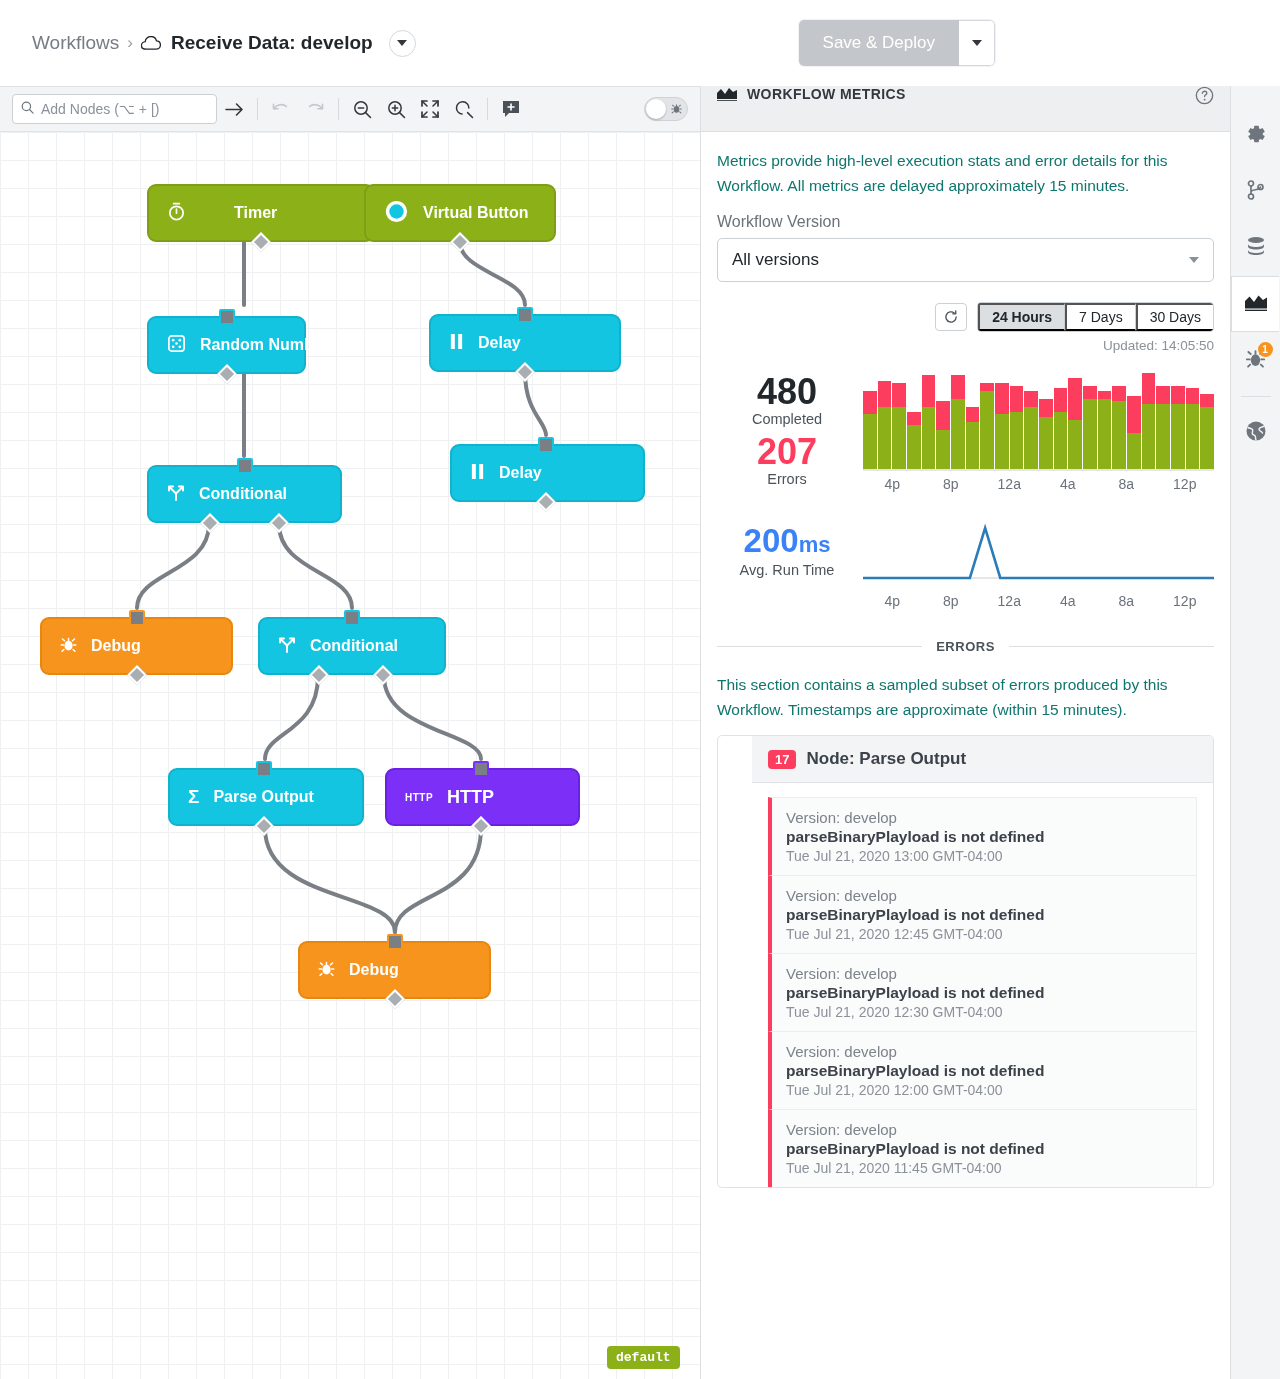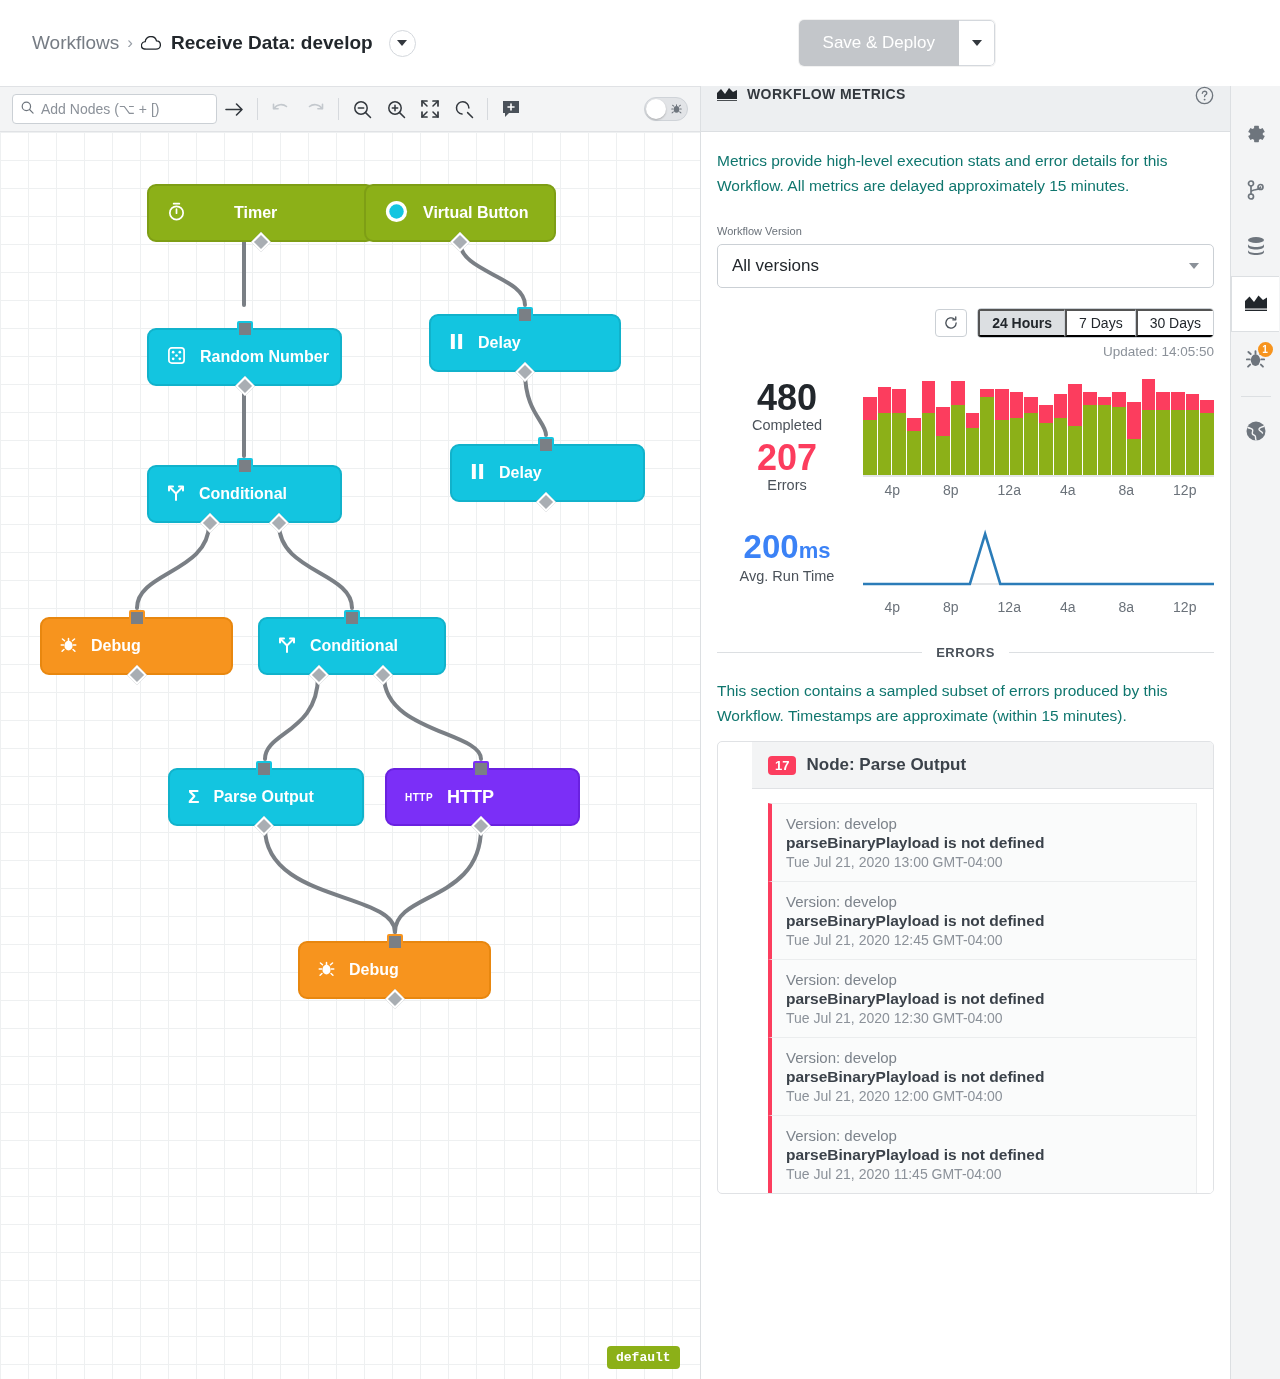--- a/index.html
+++ b/index.html
@@ -128,21 +128,21 @@
   .panel-head {
     height: 46px; background: #edeff1; border-bottom: 1px solid #dcdfe2;
     display: flex; align-items: flex-start; padding: 0 16px; gap: 10px;
   }
   .panel-title {
     font-size: 14px; font-weight: bold; letter-spacing: .4px; color: #33383e;
   }
   .help-icon { margin-left: auto; color: #6e757d; cursor: pointer; }
   .panel-body { padding: 16px 16px 0 16px; }
   .para { font-size: 15.5px; line-height: 25px; color: #0f766e; }
-  .field-label { font-size: 11px; color: #6b727a; margin-top: 27px; }
+  .field-label { font-size: 16px; color: #6b727a; margin-top: 15px; }
   .select {
     margin-top: 7px; height: 44px; border: 1px solid #cbd0d5; border-radius: 5px;
     display: flex; align-items: center; padding: 0 14px; font-size: 17px;
     color: #22272c; cursor: pointer; background: #fff;
   }
   .select .caret-dn { margin-left: auto; border-top-color: #8b9199; }
 
   .range-row {
     display: flex; align-items: center; justify-content: flex-end;
     gap: 10px; margin-top: 20px;
@@ -372,21 +372,21 @@
     <span>
       <svg width="25" height="25" viewBox="0 0 26 26">
           <circle cx="13" cy="13" r="11" fill="#fff"></circle>
           <circle cx="13" cy="13" r="7.5" fill="#13c5e0"></circle>
         </svg>
     </span>
     <span class="nlabel">Virtual Button</span>
     <span class="port-out" style="left:50%;"></span>
   </div>
 
-  <div class="node cyan" style="left:147px; top:196px; width:195px;">
+  <div class="node cyan" style="left:147px; top:184px; width:159px;">
     <span>
       <svg width="19" height="19" viewBox="0 0 20 20">
           <rect x="2" y="2" width="16" height="16" rx="3" fill="none" stroke="#fff" stroke-width="1.8"></rect>
           <circle cx="6.5" cy="6.5" r="1.4" fill="#fff"></circle>
           <circle cx="13.5" cy="6.5" r="1.4" fill="#fff"></circle>
           <circle cx="10" cy="10" r="1.4" fill="#fff"></circle>
           <circle cx="6.5" cy="13.5" r="1.4" fill="#fff"></circle>
           <circle cx="13.5" cy="13.5" r="1.4" fill="#fff"></circle>
         </svg>
     </span>

